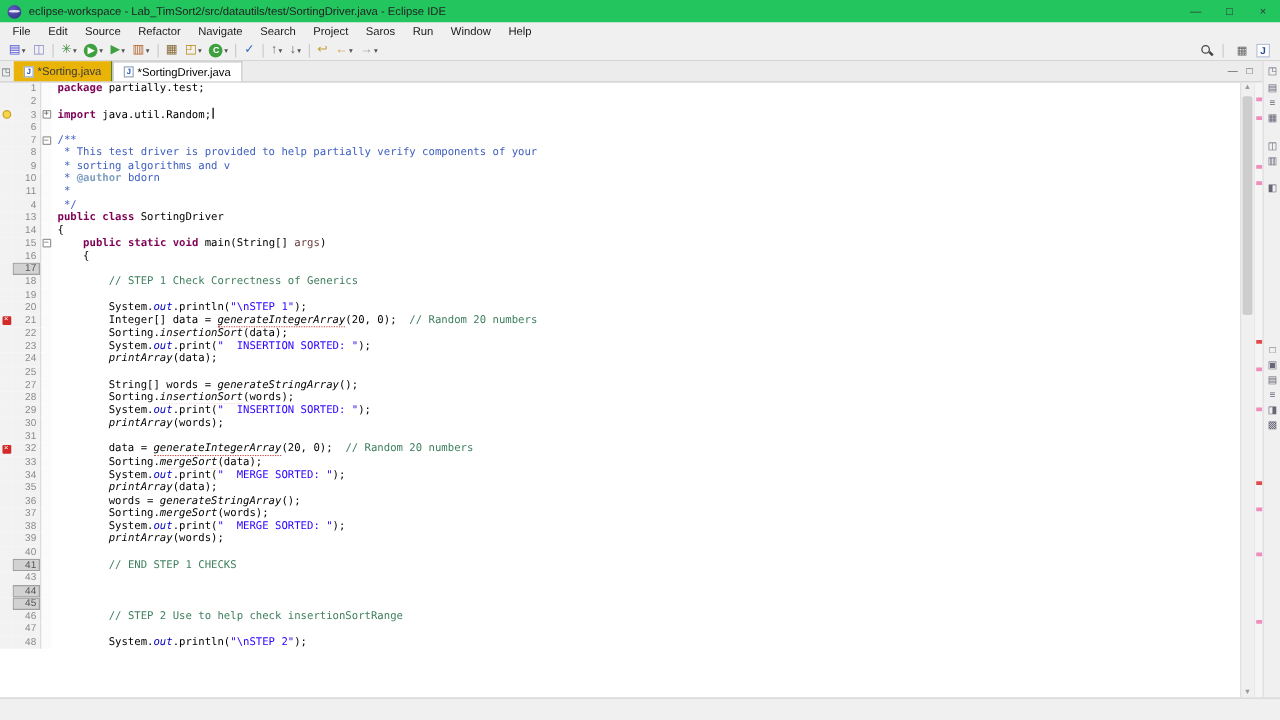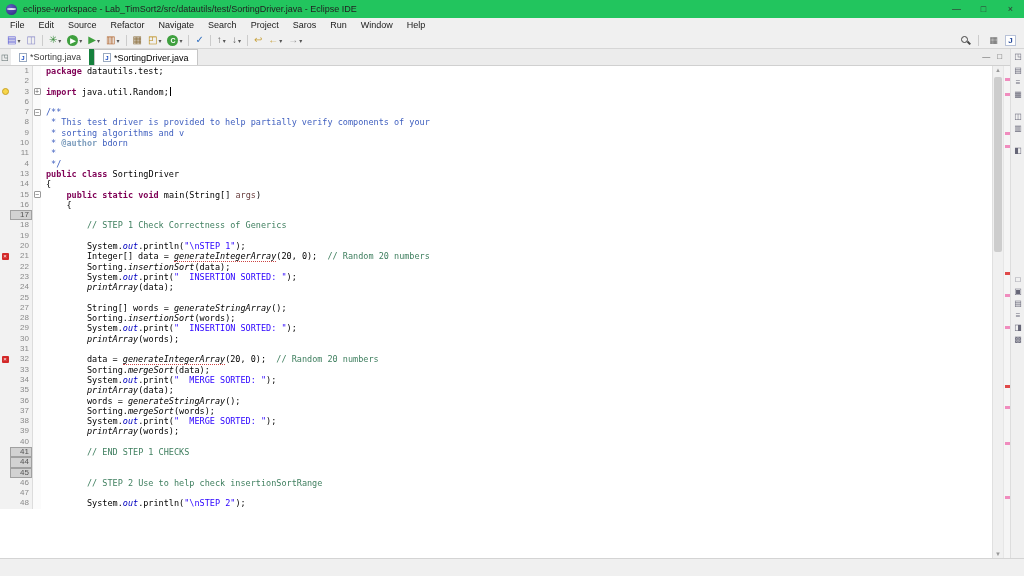--- a/index.html
+++ b/index.html
@@ -34,21 +34,21 @@
   .openpersp{font-size:9px;color:#666;}
 
   
   .main{flex:1;display:flex;min-height:0;border-top:1px solid #d6d6d6;}
   .editor-stack{flex:1;display:flex;flex-direction:column;min-width:0;}
 
   
   .tabbar{height:17px;background:#ececec;display:flex;align-items:stretch;position:relative;padding-left:11px;border-bottom:1px solid #d0d0d0;}
   .corner-ic{position:absolute;left:1px;top:4px;font-size:8px;color:#566;}
   .tabs{display:flex;align-items:stretch;}
-  .tab{display:flex;align-items:center;gap:3px;padding:0 8px;background:#ffffff;border-right:5px solid #15803d;color:#3a3a3a;white-space:nowrap;}
+  .tab{display:flex;align-items:center;gap:3px;padding:0 8px;background:#eab308;border-right:1px solid #15803d;color:#3a3a3a;white-space:nowrap;}
   .tab.active{background:#ffffff;border:1px solid #c6c6c6;border-bottom:none;color:#000;}
   .jfile-icon{width:8px;height:9px;background:#fff;border:1px solid #9aaac0;color:#1447c0;font-size:6px;font-weight:bold;line-height:8px;text-align:center;flex:0 0 auto;}
   .tab-ctrl{position:absolute;right:8px;top:3px;display:flex;gap:7px;color:#555;font-size:8px;}
 
   
   .editor-body{flex:1;display:flex;min-height:0;background:#fff;overflow:hidden;}
   .code-rows{flex:1;overflow:hidden;}
   .crow{display:flex;height:10.3px;align-items:center;}
   .ann{width:10px;flex:0 0 auto;background:#f2f2f2;height:100%;display:flex;align-items:center;justify-content:center;}
   .lnum{width:22px;flex:0 0 auto;background:#f2f2f2;height:100%;text-align:right;padding-right:3px;color:#8a8a8a;font-size:8px;line-height:10.3px;}
@@ -210,21 +210,21 @@
           <span>□</span>
         </div>
       </div>
 
       <div class="editor-body">
         <div class="code-rows">
             <div class="crow">
               <span class="ann"></span>
               <span class="lnum">1</span>
               <span class="fold"></span>
-              <span class="lcode"><span class="tk-kw">package</span><span class="tk-pl"> datautils.test;</span></span>
+              <span class="lcode"><span class="tk-kw">package</span><span class="tk-pl"> partially.test;</span></span>
             </div>
             <div class="crow">
               <span class="ann"></span>
               <span class="lnum">2</span>
               <span class="fold"></span>
               <span class="lcode"></span>
             </div>
             <div class="crow">
               <span class="ann">
                 <span class="warn-ic"></span>
@@ -445,20 +445,26 @@
               <span class="ann"></span>
               <span class="lnum">40</span>
               <span class="fold"></span>
               <span class="lcode"></span>
             </div>
             <div class="crow">
               <span class="ann"></span>
               <span class="lnum lmark">41</span>
               <span class="fold"></span>
               <span class="lcode"><span class="tk-pl">        </span><span class="tk-cm">// END STEP 1 CHECKS</span></span>
+            </div>
+            <div class="crow">
+              <span class="ann"></span>
+              <span class="lnum">43</span>
+              <span class="fold"></span>
+              <span class="lcode"></span>
             </div>
             <div class="crow">
               <span class="ann"></span>
               <span class="lnum lmark">44</span>
               <span class="fold"></span>
               <span class="lcode"></span>
             </div>
             <div class="crow">
               <span class="ann"></span>
               <span class="lnum lmark">45</span>

